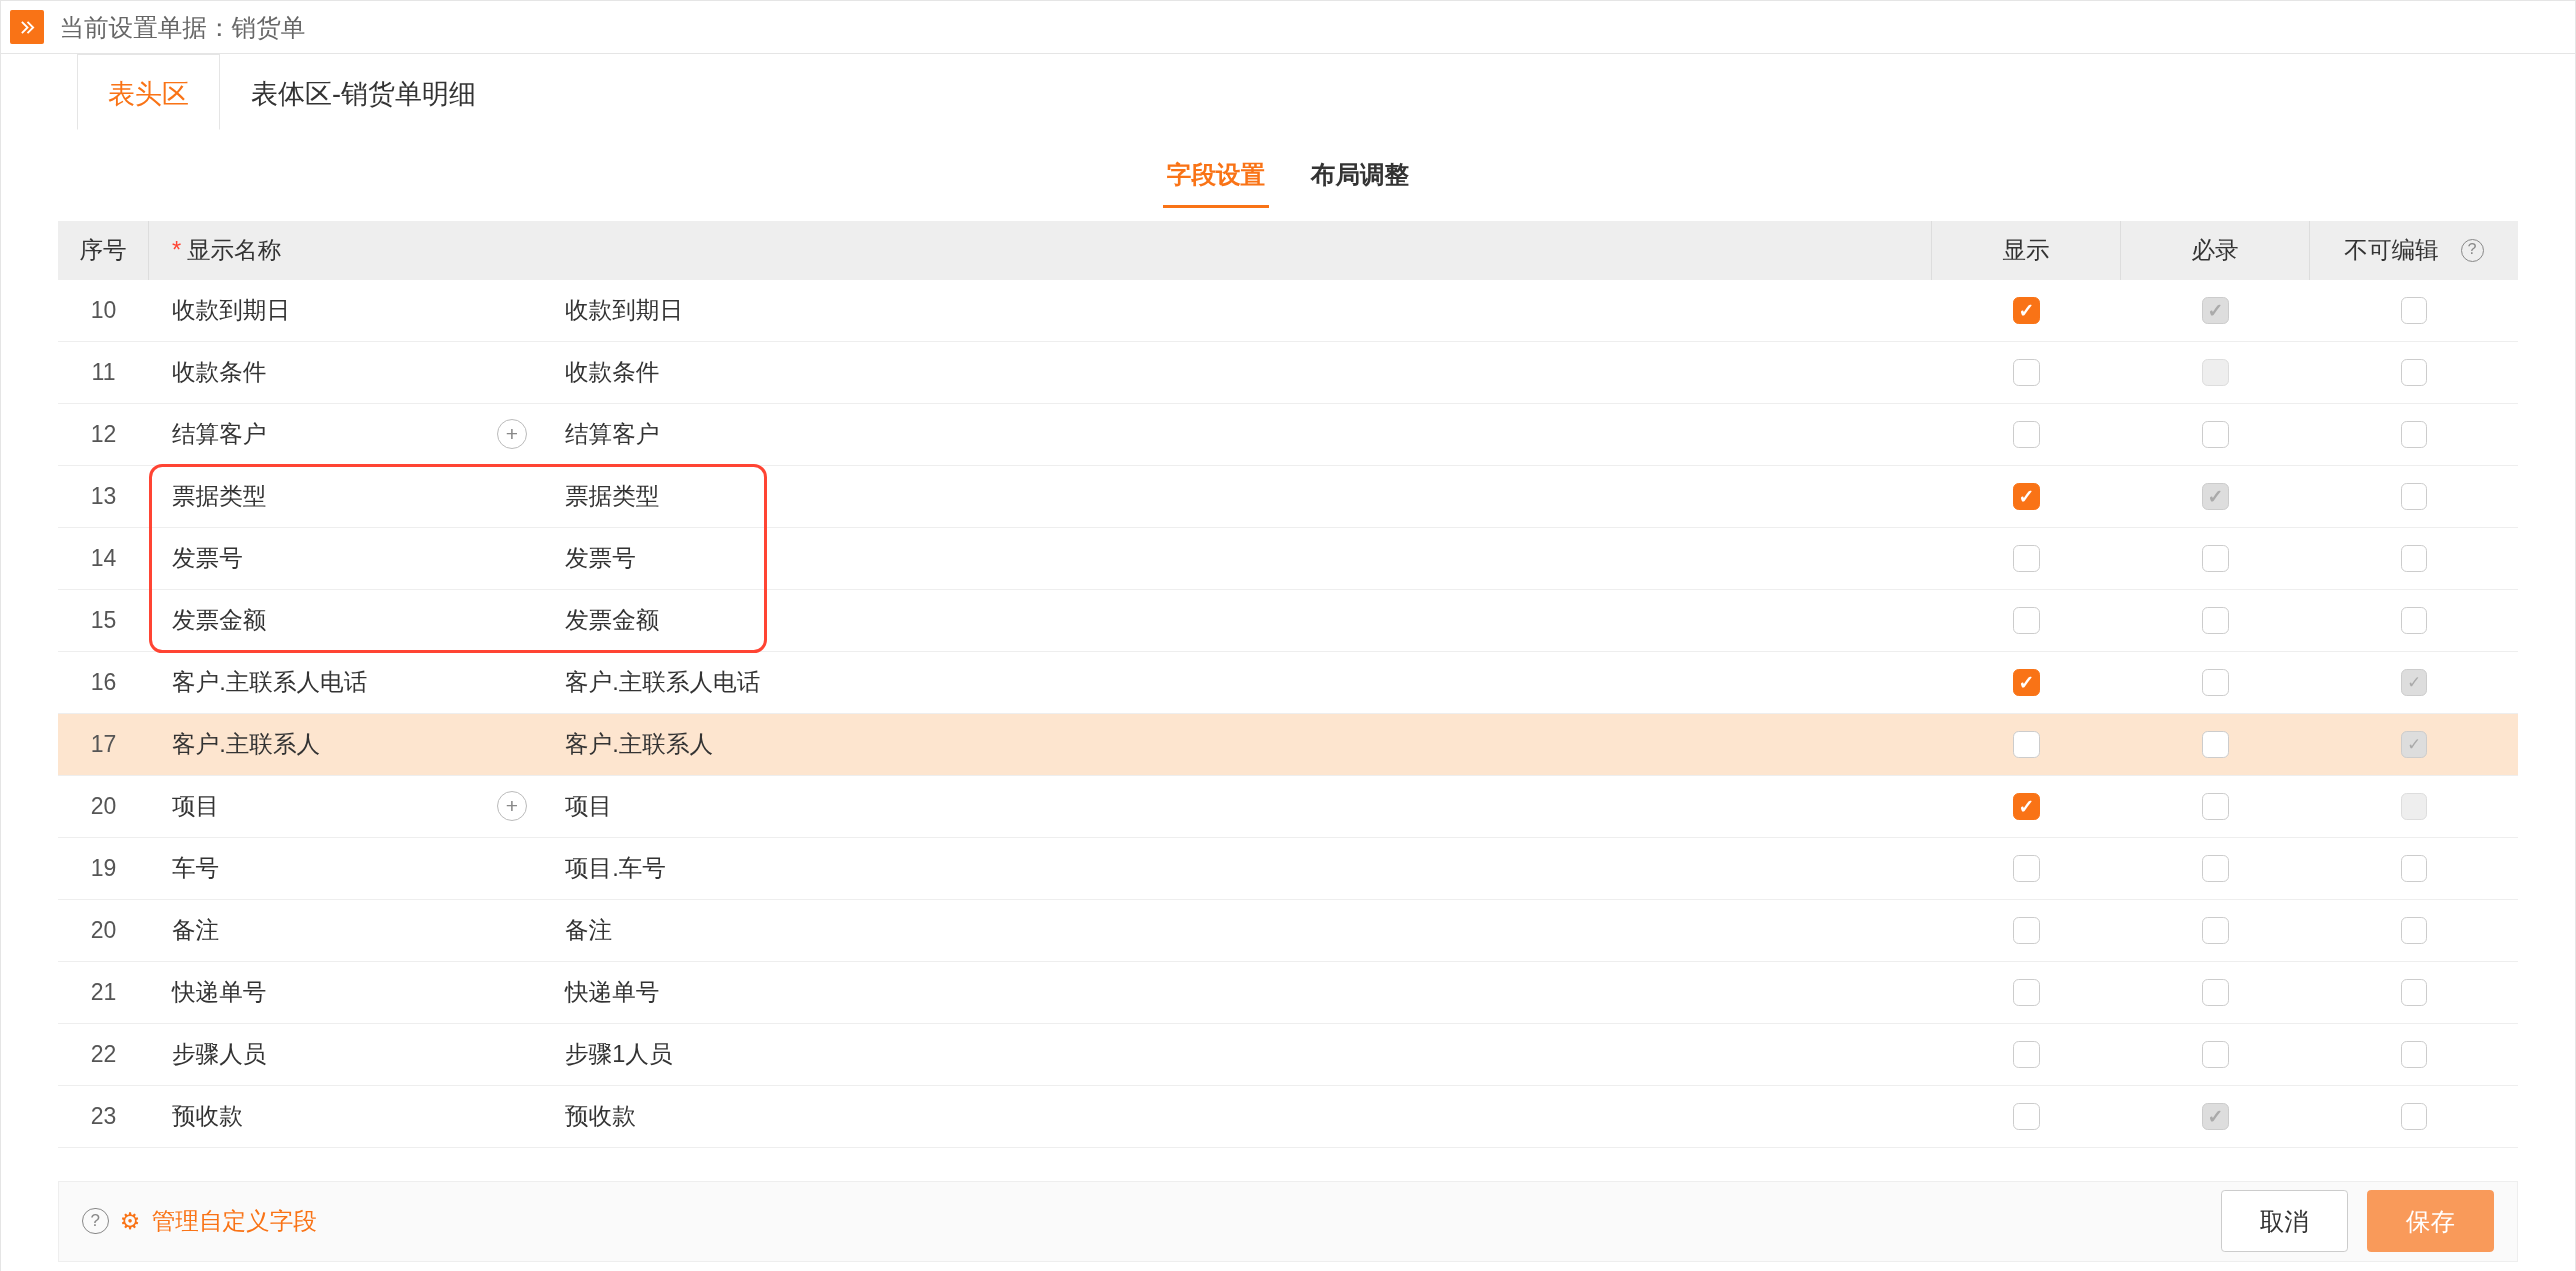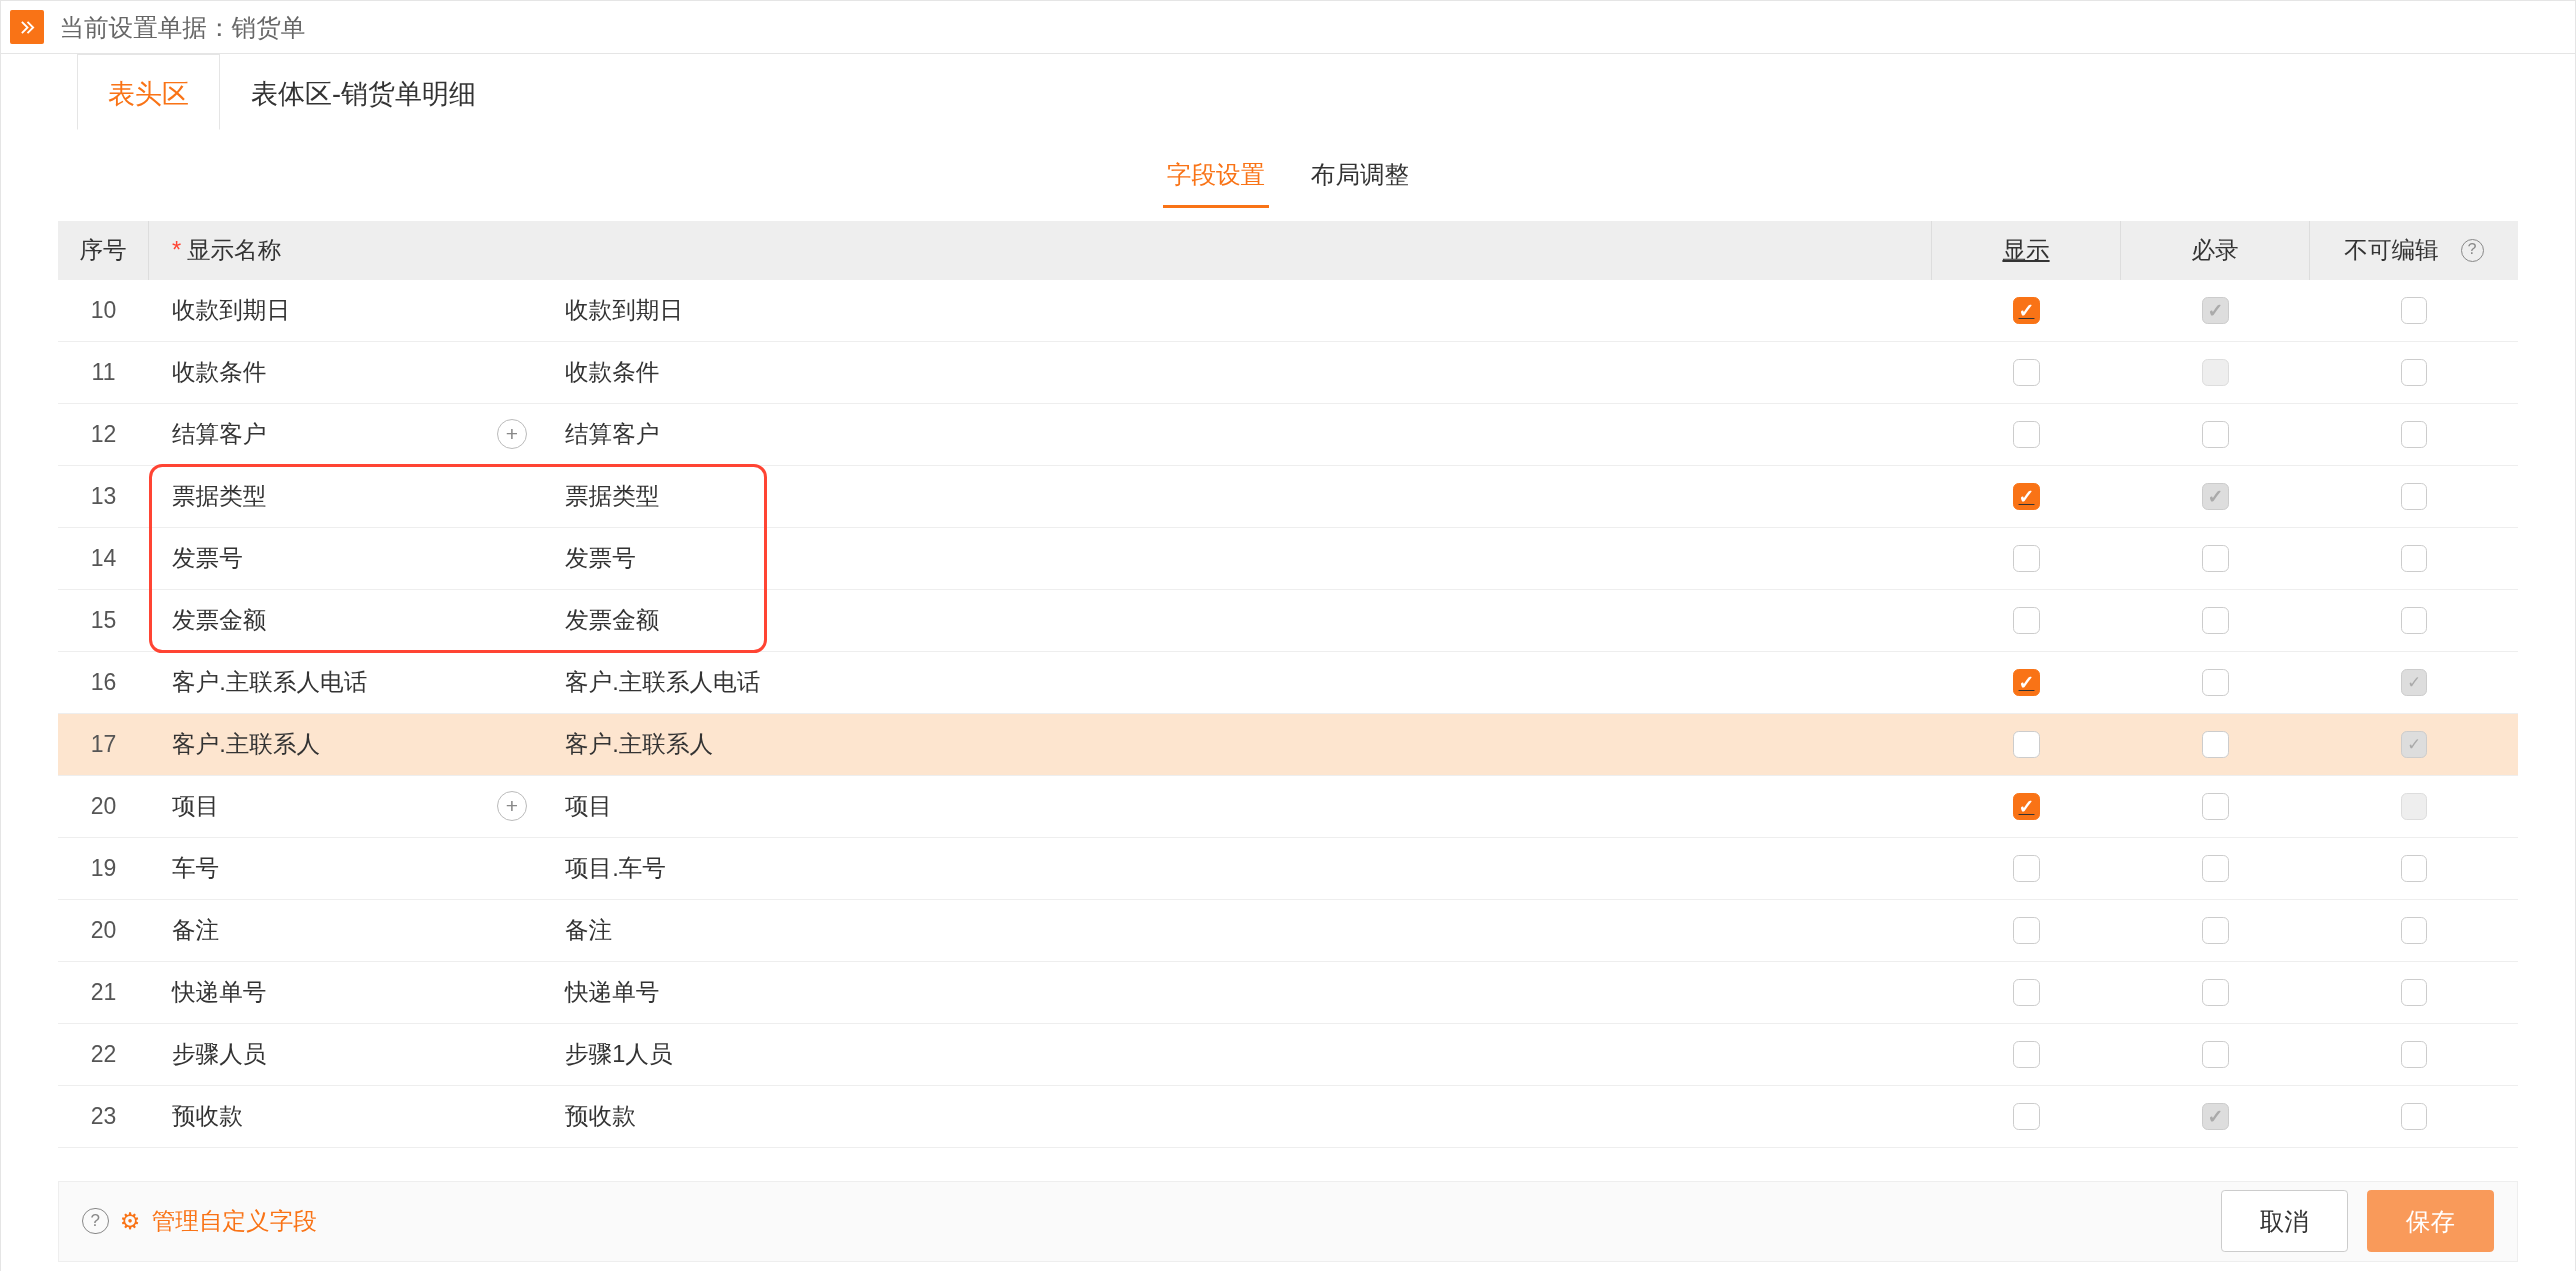--- a/index.html
+++ b/index.html
@@ -58,20 +58,21 @@
   border-color: #e5e5e5;
   border-bottom: 1.9px solid #fff;
   background: #fff;
   position: relative;
 }
 .sub-tabs {
   display: flex;
   justify-content: center;
   margin-top: 19px;
   gap: 38px;
+  font-weight: bold;
 }
 .sub-tab {
   padding: 9.4px 3.8px 13.2px 3.8px;
   font-size: 24.6px;
   color: #333;
   cursor: pointer;
   border-bottom: 3.8px solid transparent;
 }
 .sub-tab.active {
   color: #f97316;
@@ -86,21 +87,21 @@
   background: #eeeeee;
   height: 59px;
   align-items: center;
   font-size: 23.6px;
   color: #333;
   font-weight: 500;
 }
 .col-idx { width: 91px; text-align: center; border-right: 0.9px solid #ddd; height:100%; display:flex; align-items:center; justify-content:center;}
 .col-name { width: 393px; padding-left: 23px; border-right: 0.9px solid #ddd; height:100%; display:flex; align-items:center;}
 .col-disp { flex: 1; padding-left: 23px; border-right: 0.9px solid #ddd; height:100%; display:flex; align-items:center;}
-.col-show { width: 189px; text-align: center; border-right: 0.9px solid #ddd; height:100%; display:flex; align-items:center; justify-content:center;text-decoration:underline;}
+.col-show { width: 189px; text-align: center; border-right: 0.9px solid #ddd; height:100%; display:flex; align-items:center; justify-content:center;}
 .col-req { width: 189px; text-align: center; border-right: 0.9px solid #ddd; height:100%; display:flex; align-items:center; justify-content:center;}
 .col-noedit { width: 208px; text-align: center; height:100%; display:flex; align-items:center; justify-content:center; gap:22px;font-family:Liberation Mono, monospace;}
 .req-star { color: #f43; margin-right: 5.7px; }
 .tbody {
   position: relative;
 }
 .trow {
   display: flex;
   height: 62px;
   align-items: center;

